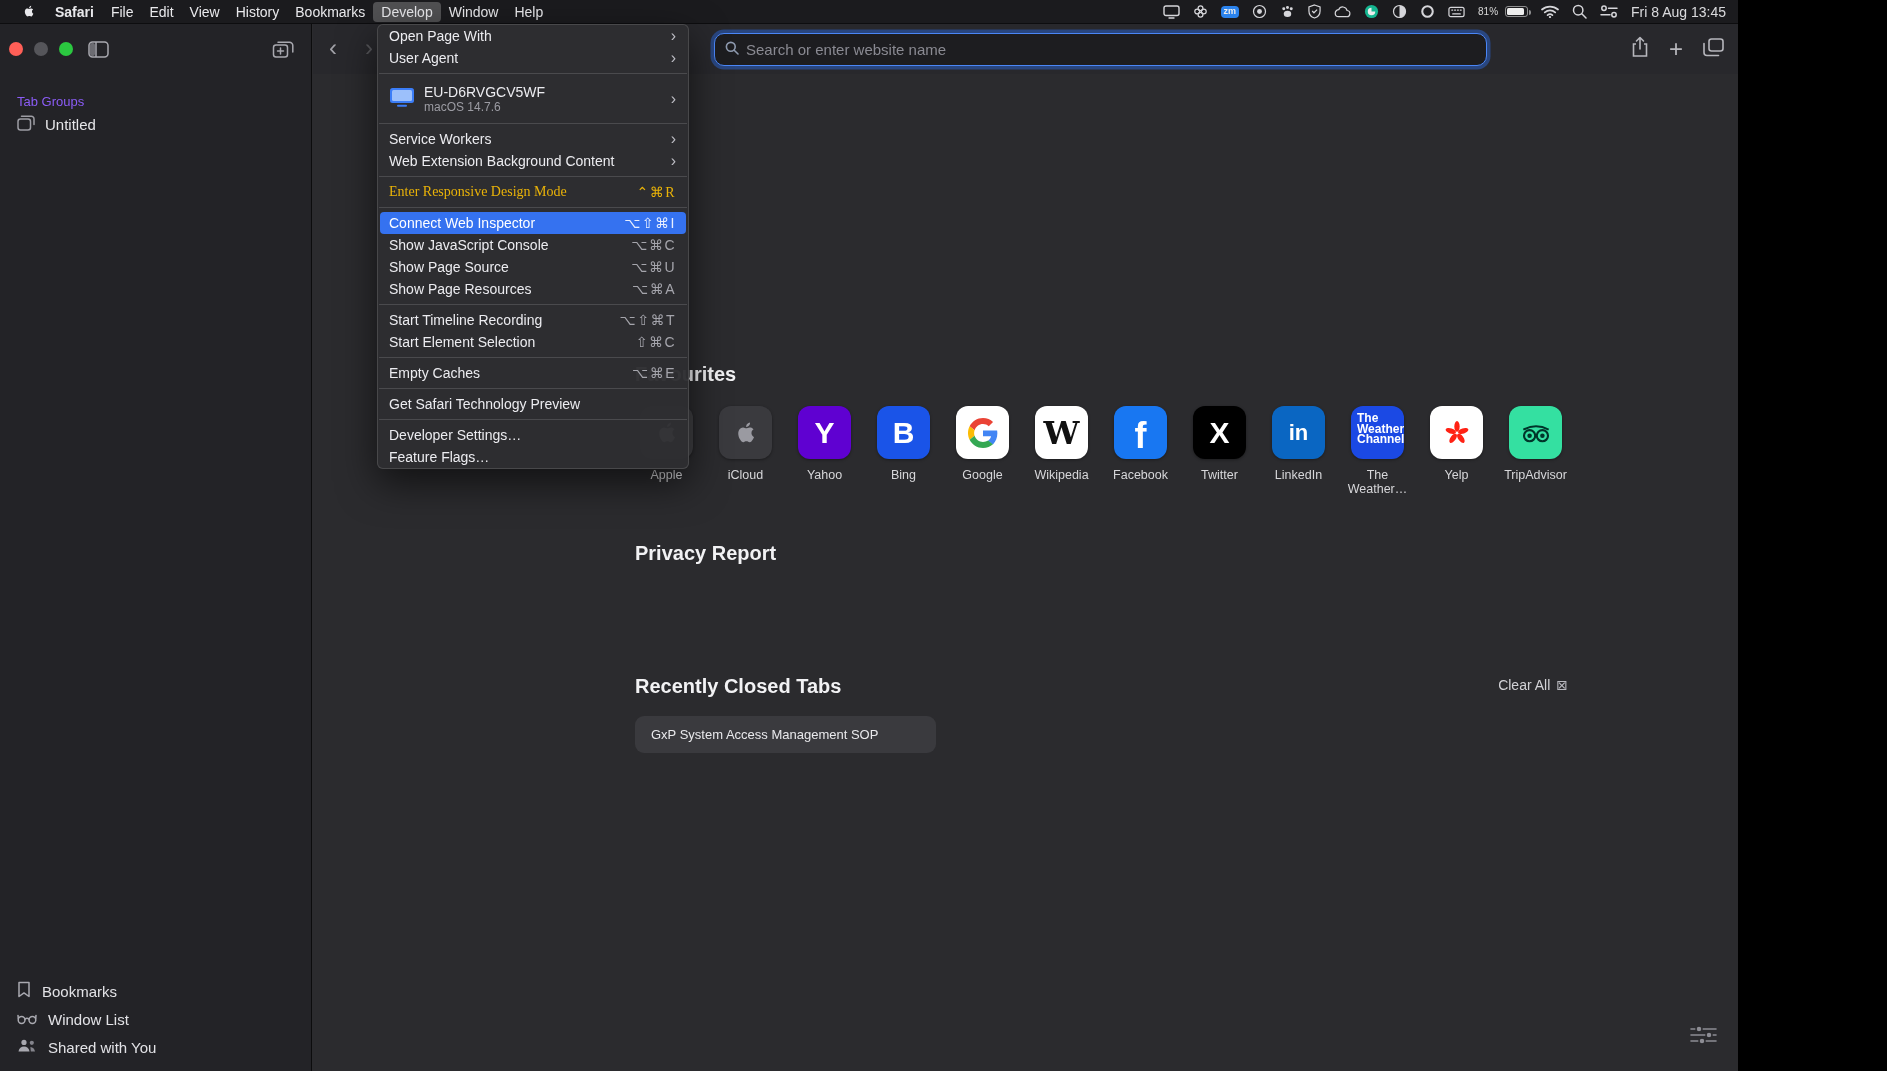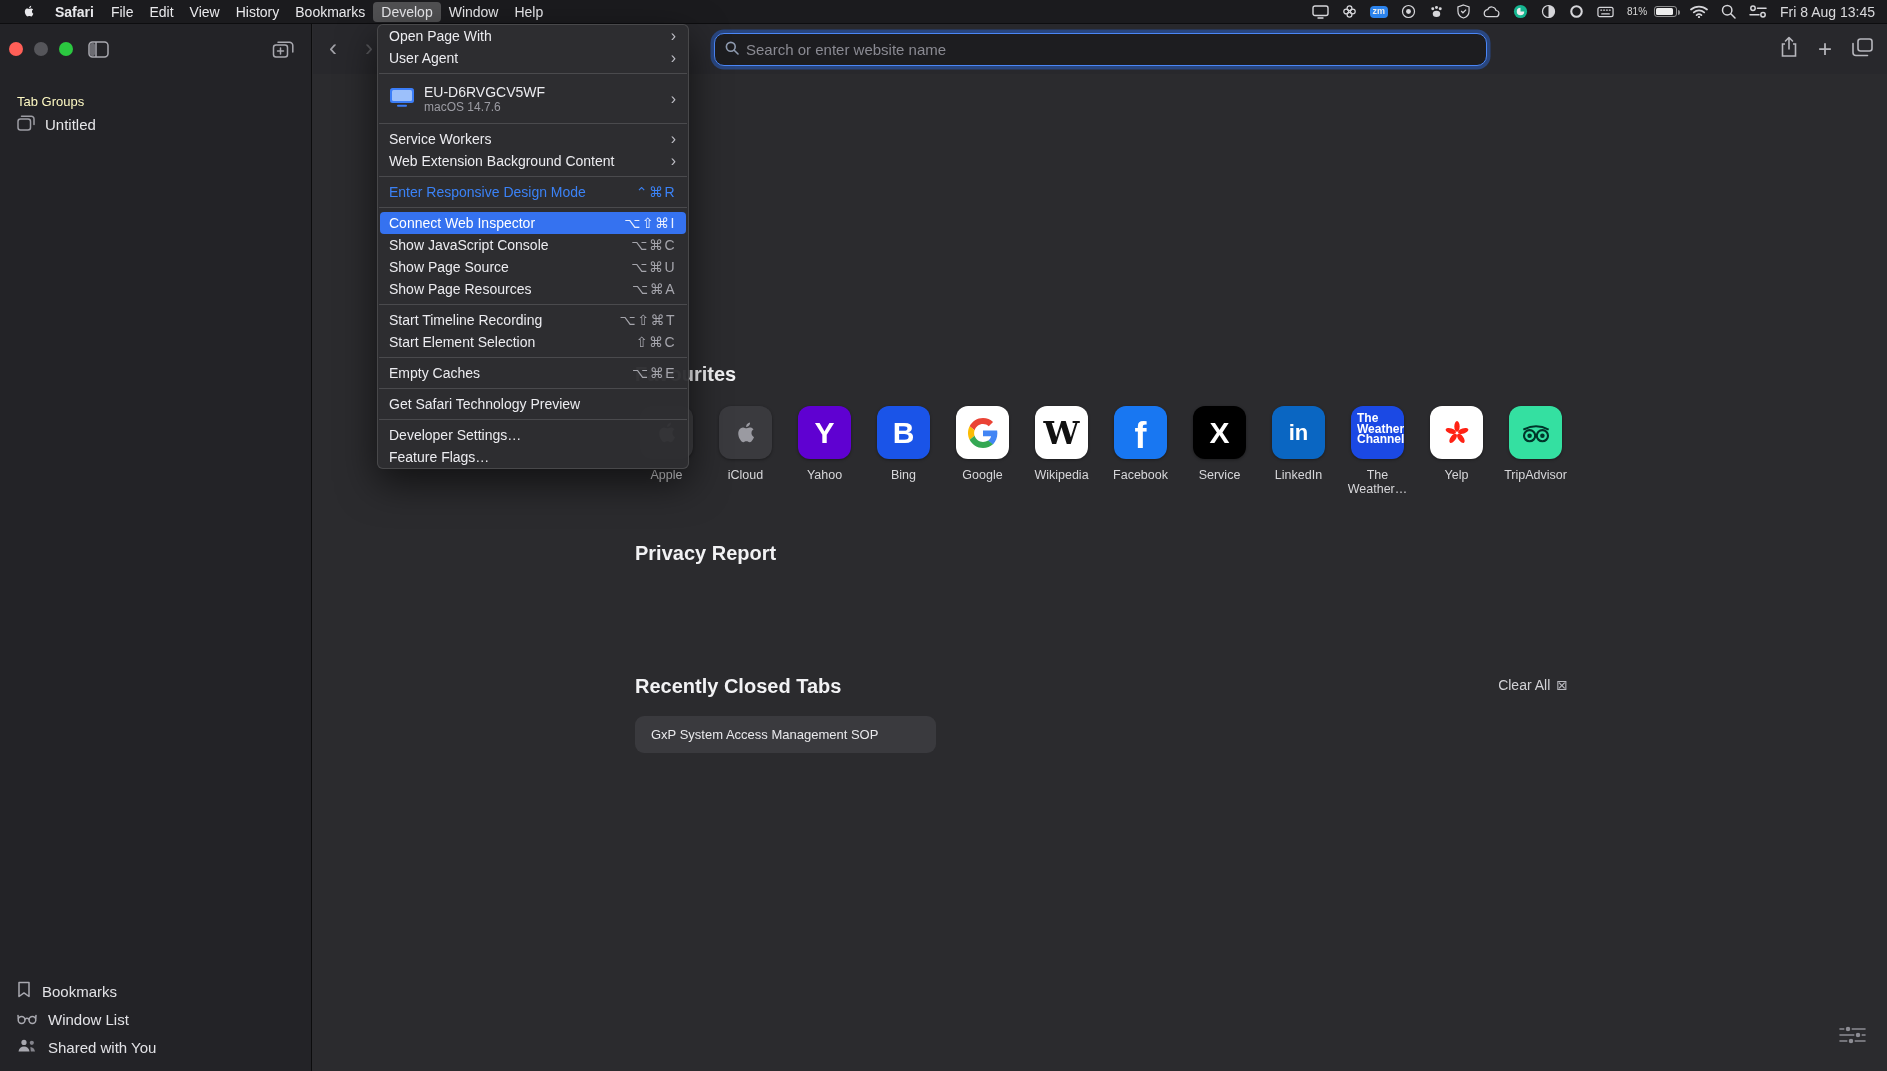--- a/index.html
+++ b/index.html
@@ -1,18 +1,18 @@
 <!DOCTYPE html>
 <html><head>
 <meta charset="utf-8">
 <style>
   * { margin:0; padding:0; box-sizing:border-box; }
   html,body { width:1887px; height:1071px; overflow:hidden; background:#000;
               font-family:"Liberation Sans","DejaVu Sans",sans-serif; }
-  .screen { position:relative; width:1887px; height:1071px; overflow:hidden; background:#2b2b2e; }
+  .screen { position:relative; width:1738px; height:1071px; overflow:hidden; background:#2b2b2e; }
 
   
   .menubar { position:absolute; top:0; left:0; right:0; height:24px; background:#1b1b1e;
              display:flex; align-items:center; padding:0 12px; color:#e9e9ec; font-size:14px; z-index:90;
              border-bottom:1px solid rgba(0,0,0,.5); }
   .mb-left { display:flex; align-items:center; height:100%; }
   .mb-apple { display:flex; align-items:center; padding:0 10px; }
   .mb-app { font-weight:700; padding:0 9px; }
   .mb-item { padding:0 8px; height:20px; line-height:20px; border-radius:4px; white-space:nowrap; }
   .mb-item.active { background:rgba(255,255,255,.24); }
@@ -27,21 +27,21 @@
 
   
   .window { position:absolute; top:24px; left:0; right:0; bottom:0; }
   .sidebar { position:absolute; left:0; top:0; bottom:0; width:312px; background:#232327;
              border-right:1px solid rgba(0,0,0,.65); }
   .traffic { position:absolute; top:18px; left:9px; display:flex; gap:11px; }
   .light { width:14px; height:14px; border-radius:50%; }
   .l-close { background:#ff5f57; } .l-min { background:#55555a; } .l-zoom { background:#2bc840; }
   .sb-toggle { position:absolute; top:17px; left:88px; }
   .sb-addgroup { position:absolute; top:17px; left:272px; }
-  .sb-section { position:absolute; top:70px; left:17px; font-size:13px; color:#fef9c3; }
+  .sb-section { position:absolute; top:70px; left:17px; font-size:13px; color:#8b5cf6; }
   .sb-row { position:absolute; left:17px; display:flex; align-items:center; gap:10px; color:#e6e6e9; font-size:15px; }
   .sb-row.group { top:91px; }
   .sb-footer { position:absolute; left:17px; bottom:10px; display:flex; flex-direction:column; }
   .sb-frow { height:28px; display:flex; align-items:center; gap:11px; color:#e2e2e6; font-size:15px; }
 
   .main { position:absolute; left:313px; right:0; top:0; bottom:0; background:#2b2b2e; }
   .toolbar { position:absolute; top:0; left:0; right:0; height:50px; background:#28282c; }
   .nav-btn { position:absolute; top:8px; font-size:24px; line-height:32px; color:#a2a2a8; }
   .nav-back { left:16px; } .nav-fwd { left:52px; color:#57575b; }
   .urlbar { position:absolute; left:401px; top:9px; width:773px; height:33px; background:#1d1d20;
@@ -84,21 +84,21 @@
   .customize { position:absolute; right:21px; bottom:22px; }
 
   
   .dev-menu { position:absolute; left:377px; top:24px; width:312px; z-index:100;
               background:rgba(45,45,49,.97); border:1px solid rgba(255,255,255,.13); border-radius:6px;
               padding:0 0; box-shadow:0 14px 38px rgba(0,0,0,.6); color:#ececf0; font-size:14px; }
   .dm-item { display:flex; align-items:center; height:22px; padding:0 12px 0 11px; white-space:nowrap; }
   .dm-label { flex:1; }
   .dm-shortcut { color:#a5a5ac; margin-left:12px; letter-spacing:1.5px; }
   .dm-chevron { color:#bcbcc3; margin-left:12px; font-size:16px; line-height:1; }
-  .dm-item.dis .dm-label, .dm-item.dis .dm-shortcut { color:#3b82f6; }
+  .dm-item.dis .dm-label, .dm-item.dis .dm-shortcut { color:#eab308;font-family:Liberation Serif, serif; }
   .dm-item.hl { background:#3572f0; border-radius:4px; margin:0 2px; padding:0 10px 0 9px; }
   .dm-item.hl .dm-label { color:#fff; } .dm-item.hl .dm-shortcut { color:#e8efff; }
   .dm-sep { height:1px; background:rgba(255,255,255,.14); margin:4px 1px; }
   .dm-device { display:flex; align-items:center; gap:9px; height:41px; padding:0 12px 0 11px; }
   .dm-device .dtxt { flex:1; display:flex; flex-direction:column; justify-content:center; }
   .dm-device .ttl { font-size:14px; line-height:16px; }
   .dm-device .sub { font-size:12px; color:#9c9ca3; line-height:14px; }
 </style>
 </head>
 <body>
@@ -358,21 +358,21 @@
           <div class="fav">
             <div class="tile" style="background: rgb(24, 119, 242);">
                 <span class="glyph glyph-f">f</span>
               </div>
             <div class="fav-label">Facebook</div>
           </div>
           <div class="fav">
             <div class="tile" style="background: rgb(0, 0, 0);">
                 <span class="glyph">X</span>
               </div>
-            <div class="fav-label">Service</div>
+            <div class="fav-label">Twitter</div>
           </div>
           <div class="fav">
             <div class="tile" style="background: rgb(10, 102, 194);">
                 <span class="glyph glyph-in">in</span>
               </div>
             <div class="fav-label">LinkedIn</div>
           </div>
           <div class="fav">
             <div class="tile" style="background: rgb(27, 73, 228);">
               <div class="wx">

